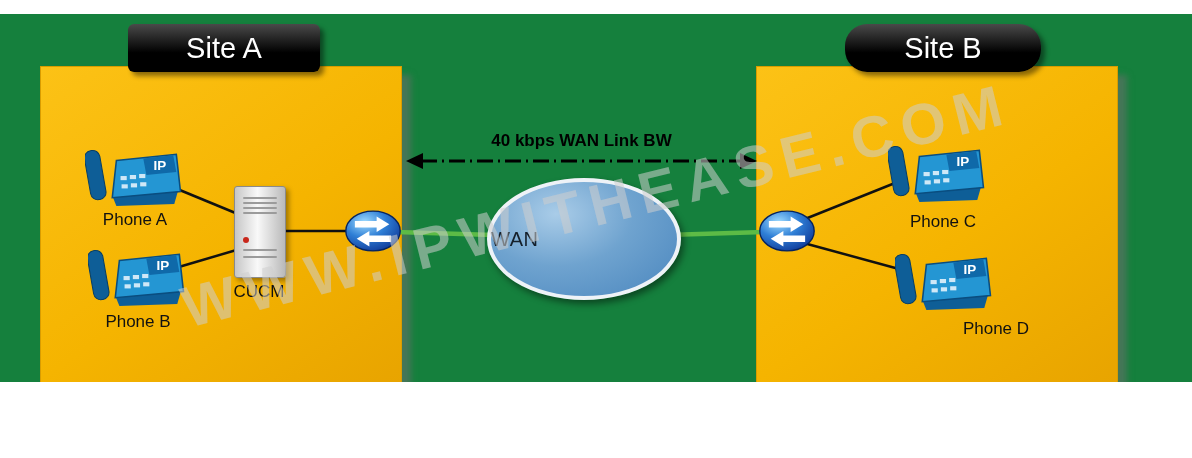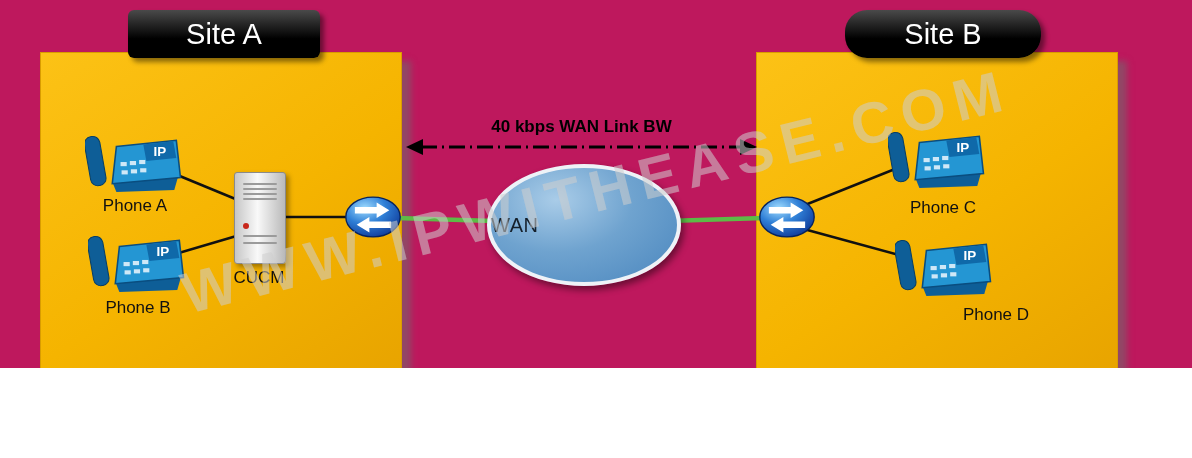--- a/index.html
+++ b/index.html
@@ -1,16 +1,16 @@
 <!DOCTYPE html>
 <html><head>
 <meta charset="utf-8">
 <style>
   html,body { margin:0; padding:0; background:#ffffff; font-family:"Liberation Sans", sans-serif; }
-  #canvas { position:relative; width:1192px; height:368px; background:#be185d; overflow:hidden; }
+  #canvas { position:relative; width:1192px; height:368px; background:#15803d; overflow:hidden;margin-top:14px; }
 
   
   .site-box {
     position:absolute; width:360px; height:316px; top:52px;
     background:linear-gradient(145deg, #fcc216 0%, #f5b400 55%, #e8a400 100%);
     border:1px solid #d99c00;
     box-shadow:9px 9px 6px rgba(110,110,110,0.55);
     z-index:1;
   }
   #siteA-box { left:40px; }

